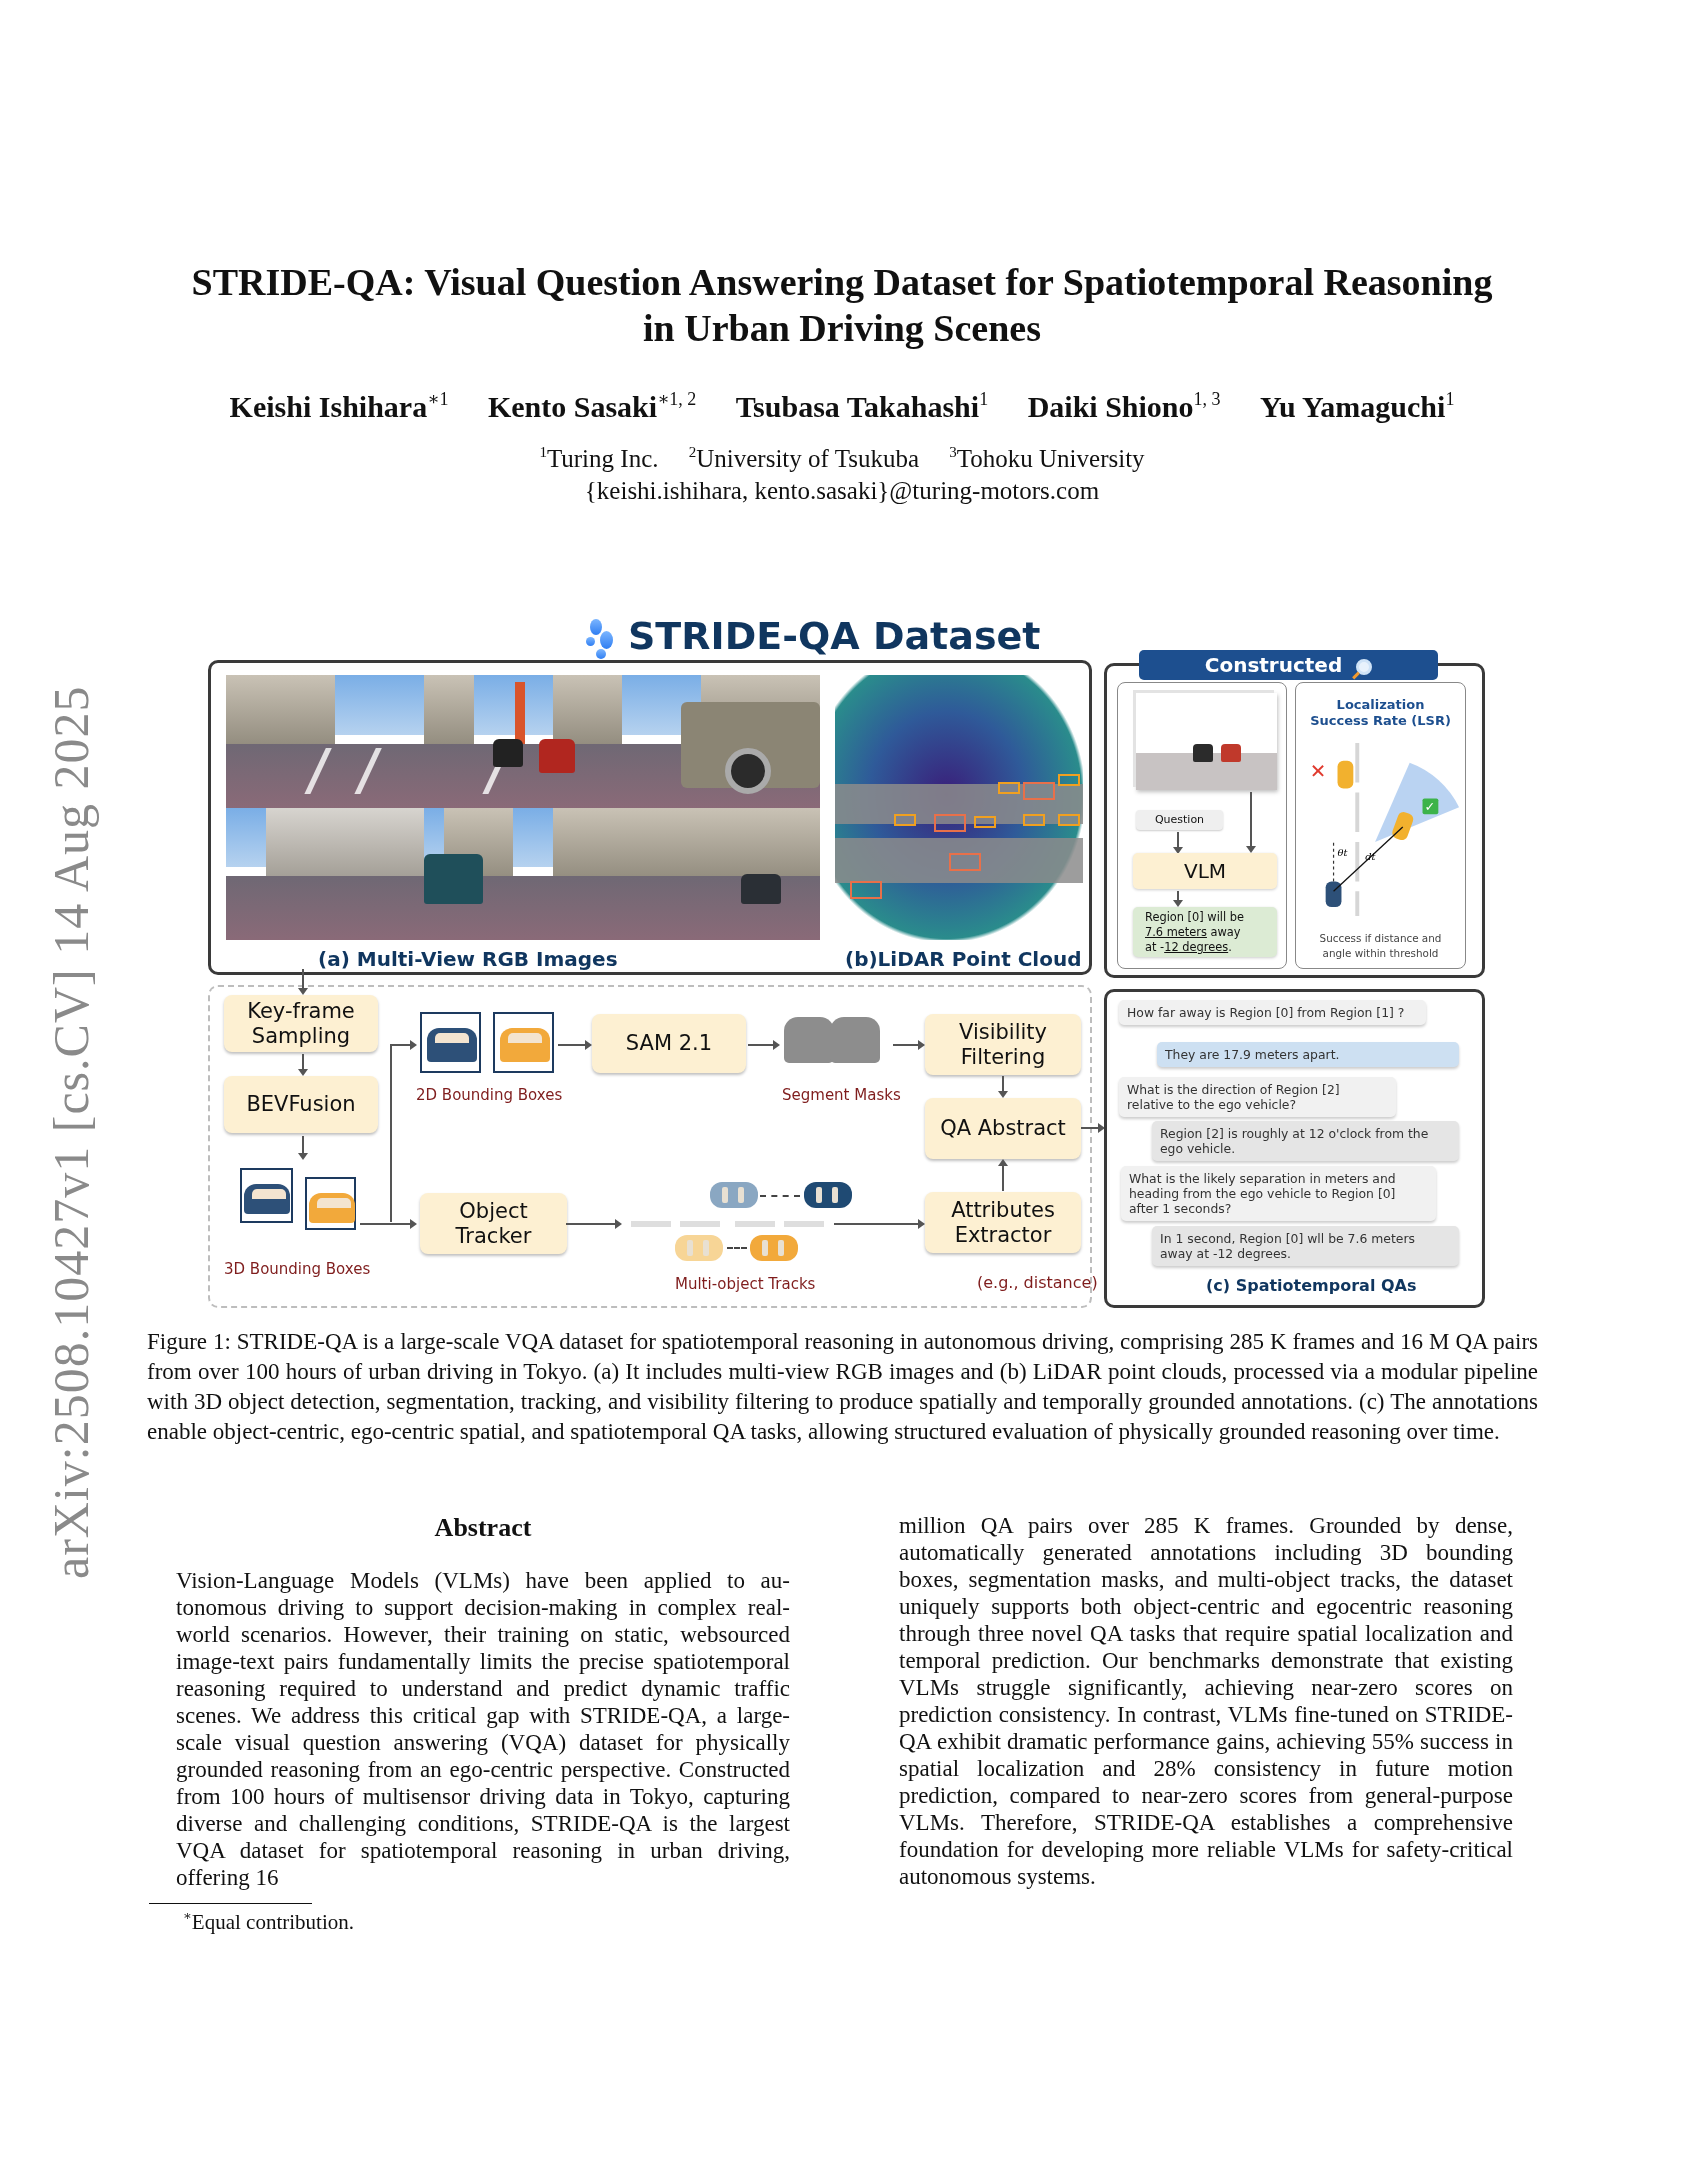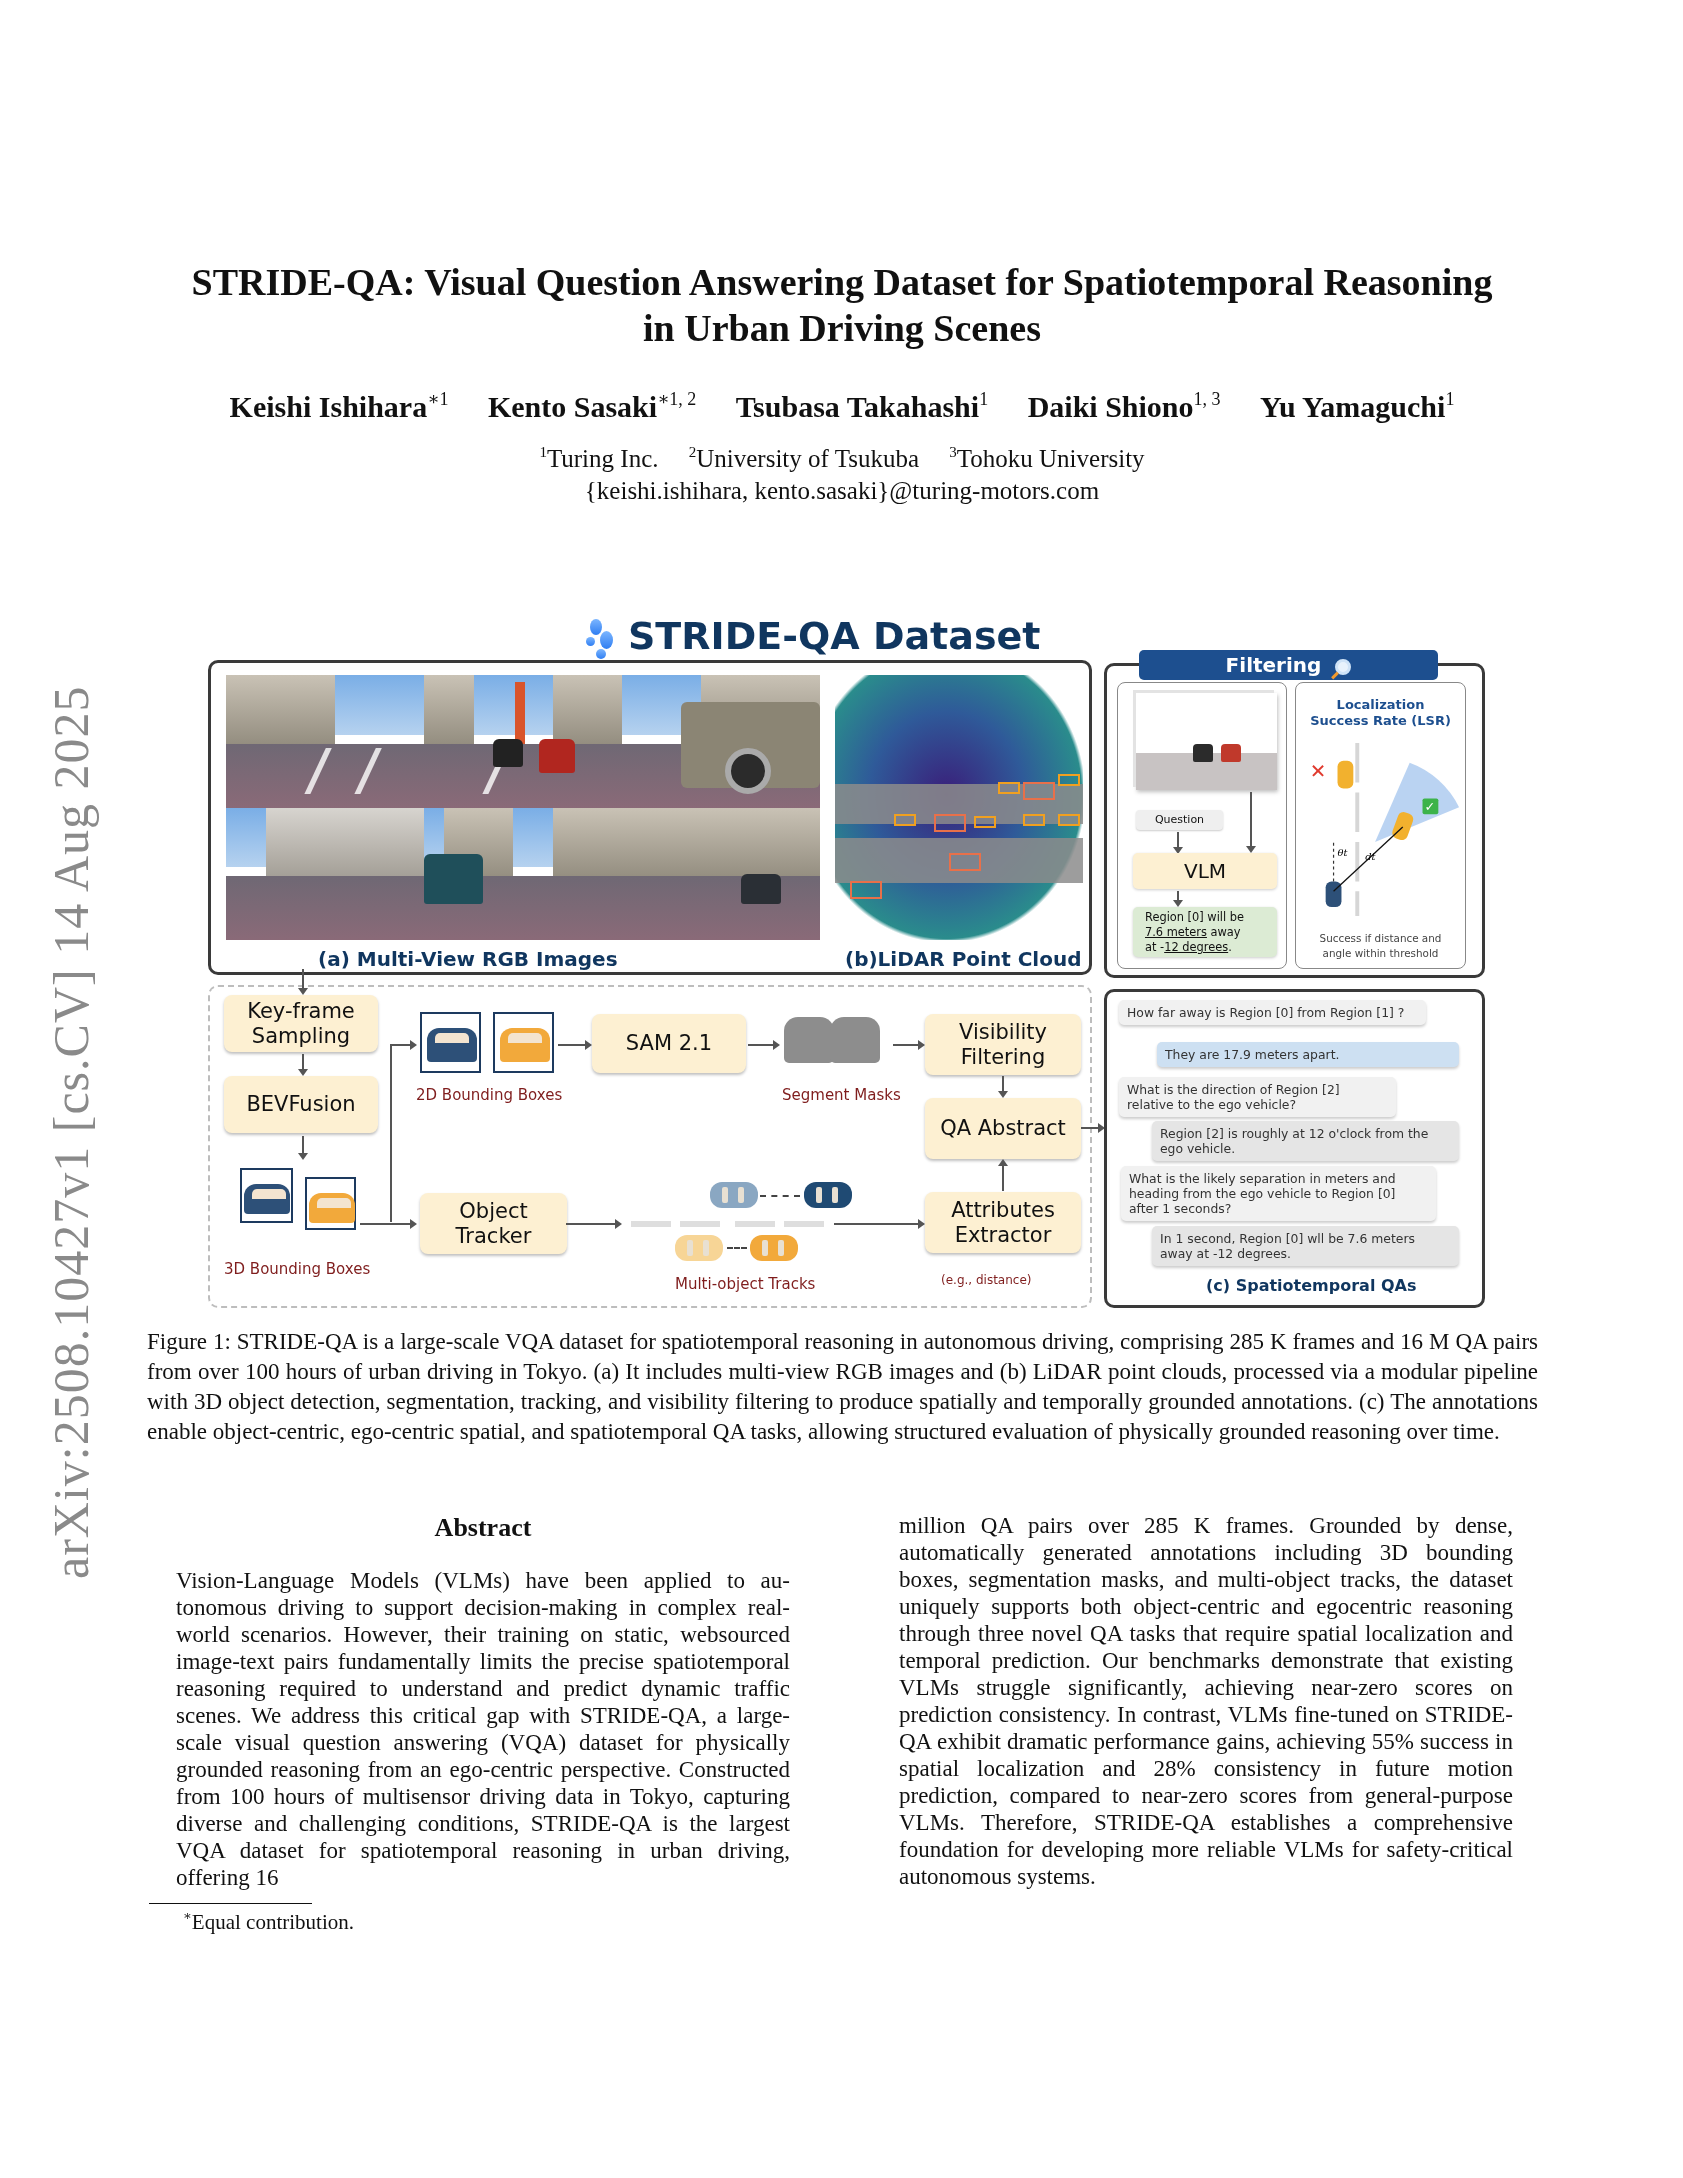--- a/index.html
+++ b/index.html
@@ -235,21 +235,21 @@
         <line x1="38" y1="160" x2="108" y2="95" stroke="#111" stroke-width="1.3"></line>
         <text x="42" y="124" font-size="10" font-style="italic" font-family="DejaVu Serif, serif">θt</text>
         <text x="70" y="128" font-size="10" font-style="italic" font-family="DejaVu Serif, serif">dt</text>
       </svg>
       <div class="lsr-note">
         <div>Success if distance and</div>
         <div>angle within threshold</div>
       </div>
     </div>
   </div>
-  <div class="eval-badge"><span>Filtering</span><span class="mag"></span></div>
+  <div class="eval-badge"><span>Constructed</span><span class="mag"></span></div>
 
   <div class="panel-pipe">
     <div class="arrow-v" style="left:92px;top:-18px;height:24px;"></div>
     <div class="node" style="left:14px;top:8px;width:154px;height:57px;">Key-frame Sampling</div>
     <div class="arrow-v" style="left:92px;top:67px;height:20px;"></div>
     <div class="node" style="left:14px;top:89px;width:154px;height:57px;">BEVFusion</div>
     <div class="arrow-v" style="left:92px;top:149px;height:22px;"></div>
 
     <div class="cube" style="left:30px;top:181px;width:53px;height:55px;">
         <div class="carfront" style="left:2px;top:14px;width:46px;height:30px;background:#2d5078;"></div>
@@ -293,21 +293,21 @@
     <div style="position:absolute;left:550px;top:208px;width:40px;border-top:2px dashed #444;"></div>
     <div class="topcar" style="left:594px;top:195px;background:#1f4a73;"></div>
     <div class="topcar" style="left:465px;top:248px;background:#f7d596;"></div>
     <div style="position:absolute;left:517px;top:260px;width:20px;border-top:2px dashed #444;"></div>
     <div class="topcar" style="left:540px;top:248px;background:#f2a93b;"></div>
     <div class="lbl" style="left:465px;top:288px;">Multi-object Tracks</div>
     <div class="arrow-h" style="left:624px;top:236px;width:89px;"></div>
     <div class="node" style="left:715px;top:205px;width:156px;height:61px;">Attributes Extractor</div>
     <div style="position:absolute;left:792px;top:174px;width:2px;height:30px;background:#555;"></div>
     <div style="position:absolute;left:788px;top:172px;border-left:5px solid transparent;border-right:5px solid transparent;border-bottom:7px solid #555;"></div>
-    <div class="lbl" style="left:731px;top:286px;font-size:12px;">(e.g., distance)</div>
+    <div class="lbl" style="left:767px;top:286px;font-size:16px;">(e.g., distance)</div>
   </div>
 
   <div class="panel-qa">
     <div class="bubble q" style="left:12px;top:8px;width:307px;">How far away is Region [0] from Region [1] ?</div>
     <div class="bubble a-blue" style="left:50px;top:50px;width:302px;">They are 17.9 meters apart.</div>
     <div class="bubble q" style="left:12px;top:85px;width:277px;">What is the direction of Region [2] relative to the ego vehicle?</div>
     <div class="bubble a-green" style="left:45px;top:129px;width:307px;">Region [2] is roughly at 12 o'clock from the ego vehicle.</div>
     <div class="bubble q" style="left:14px;top:174px;width:315px;">What is the likely separation in meters and heading from the ego vehicle to Region [0] after 1 seconds?</div>
     <div class="bubble a-green" style="left:45px;top:234px;width:307px;">In 1 second, Region [0] wll be 7.6 meters away at -12 degrees.</div>
     <div class="panel-caption" style="left:59px;top:284px;font-size:16px;margin-left:40px;">(c) Spatiotemporal QAs</div>

